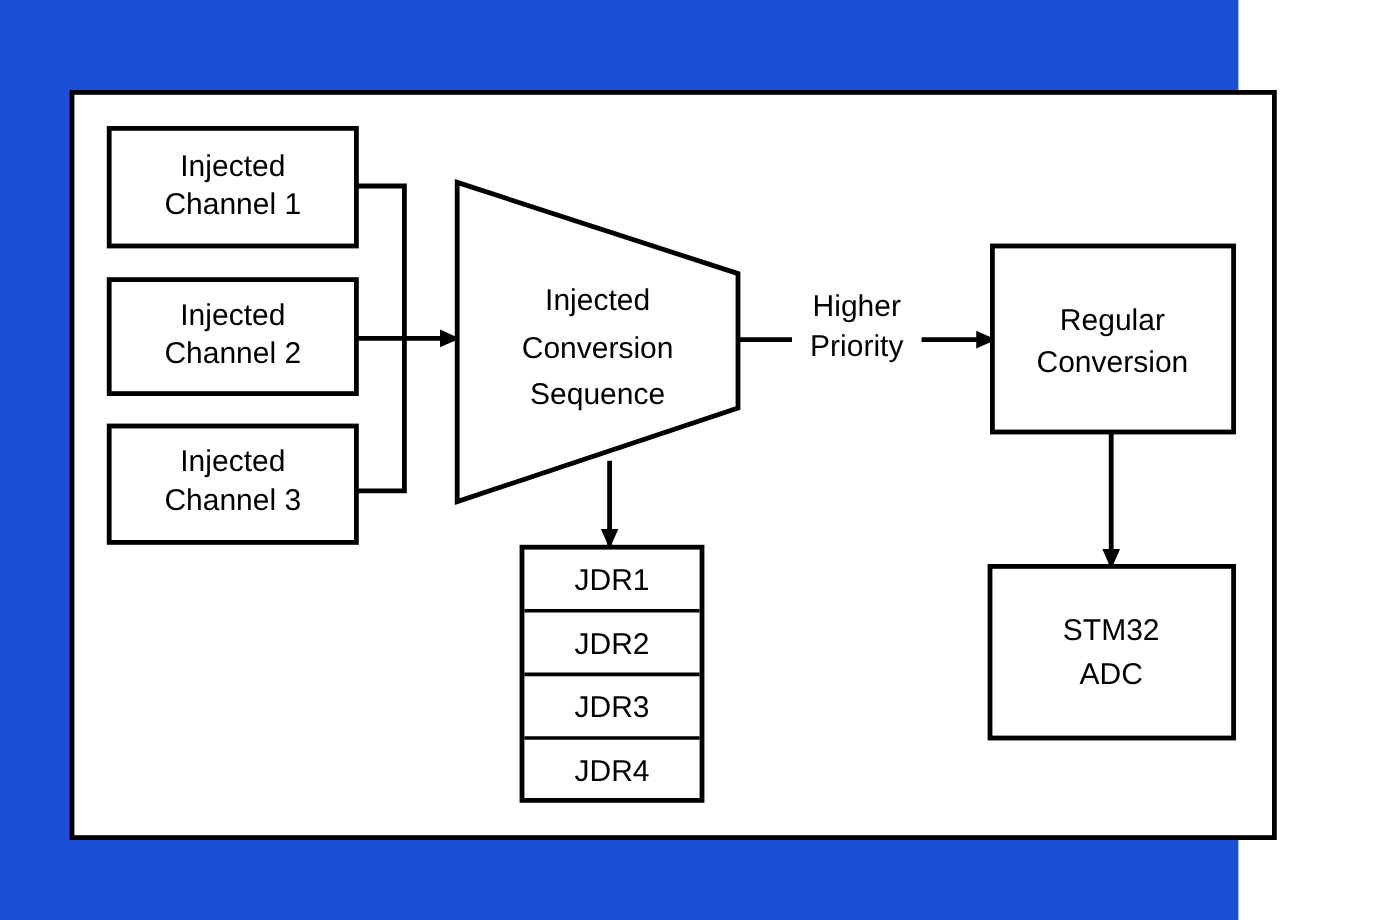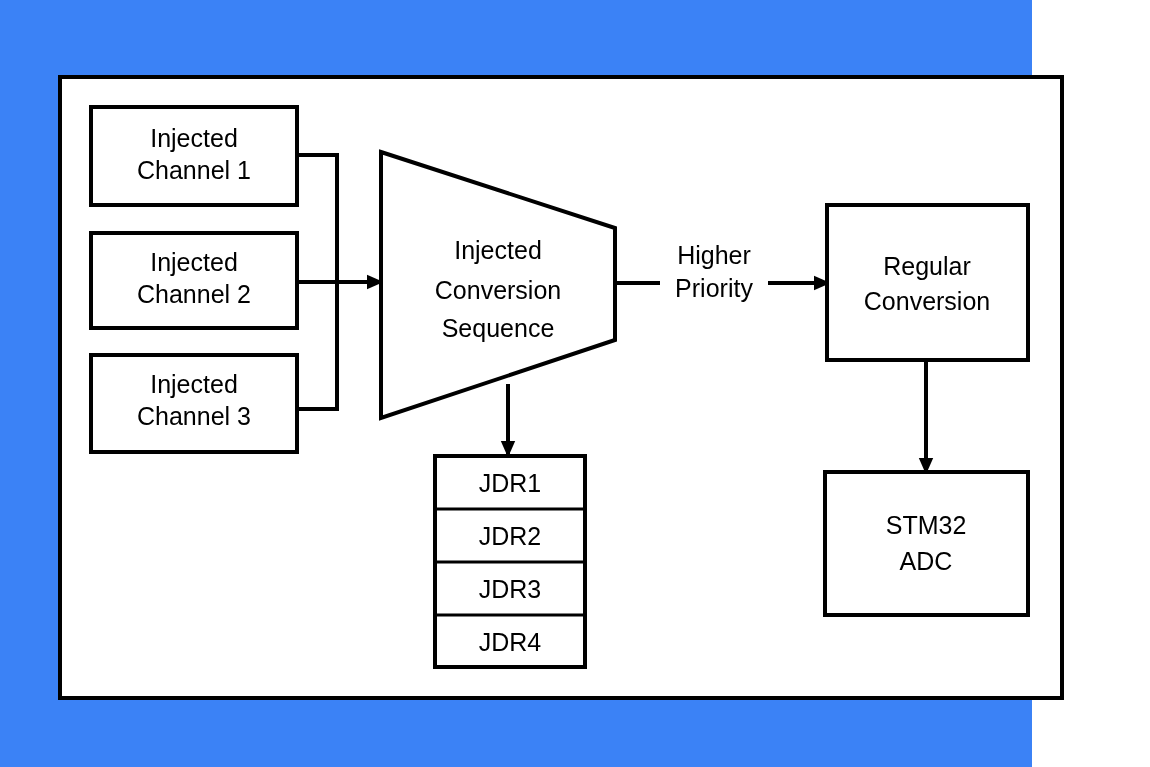--- a/index.html
+++ b/index.html
@@ -11,21 +11,21 @@
   body {
     width: 1150px;
     height: 767px;
     overflow: hidden;
     font-family: "Liberation Sans", sans-serif;
   }
   #diagram-root {
     position: relative;
     width: 1032px;
     height: 767px;
-    background: #3b82f6;
+    background: #1d4ed8;
   }
   svg#block-diagram {
     display: block;
     width: 1150px;
     height: 767px;
   }
   .frame-rect {
     fill: #ffffff;
     stroke: #000000;
     stroke-width: 4;

